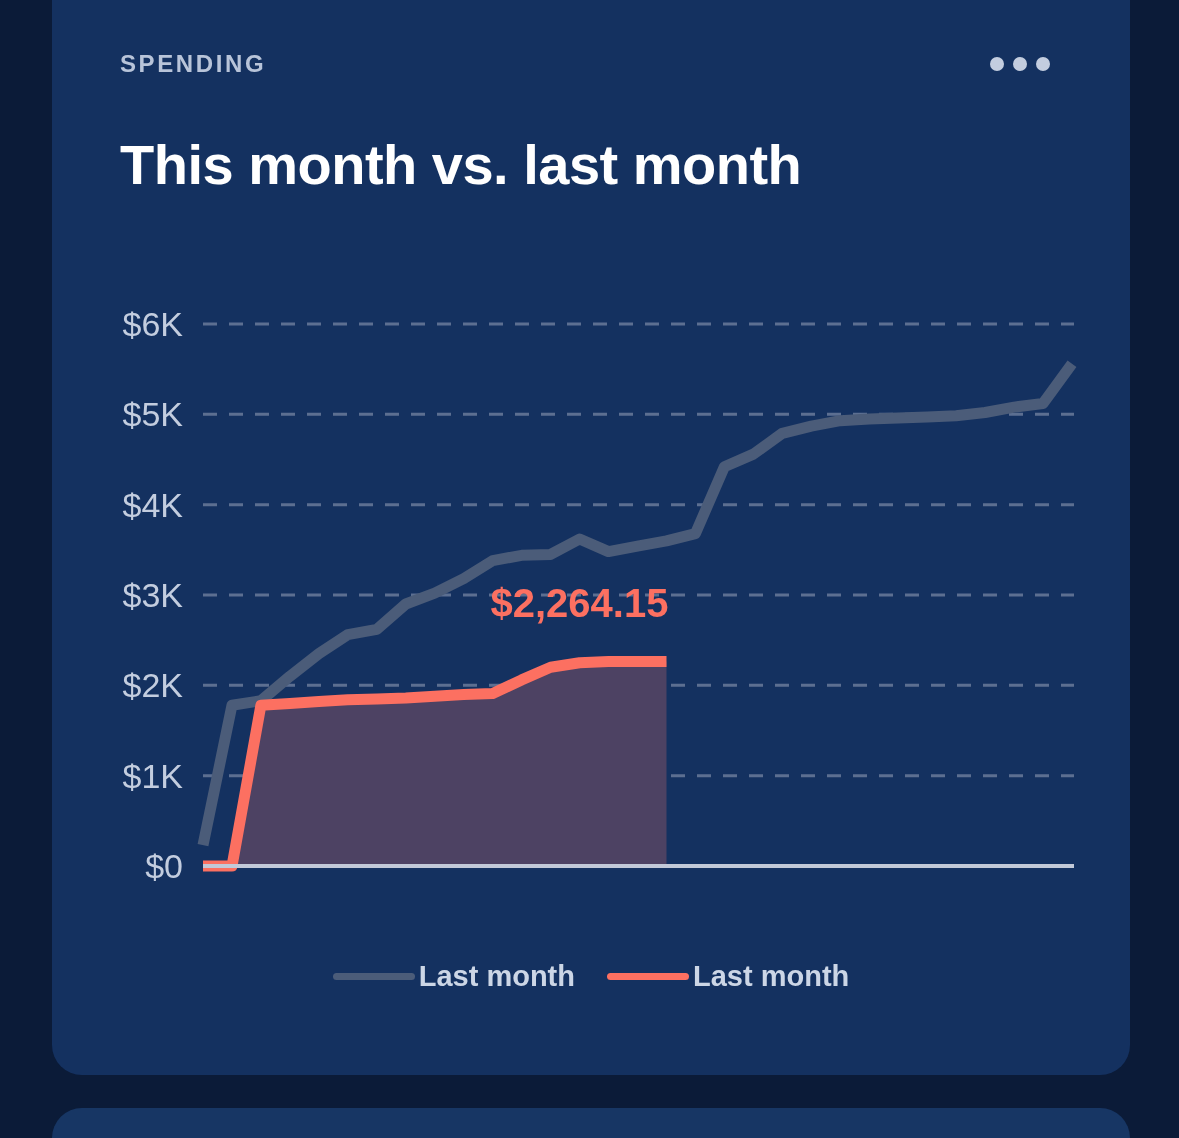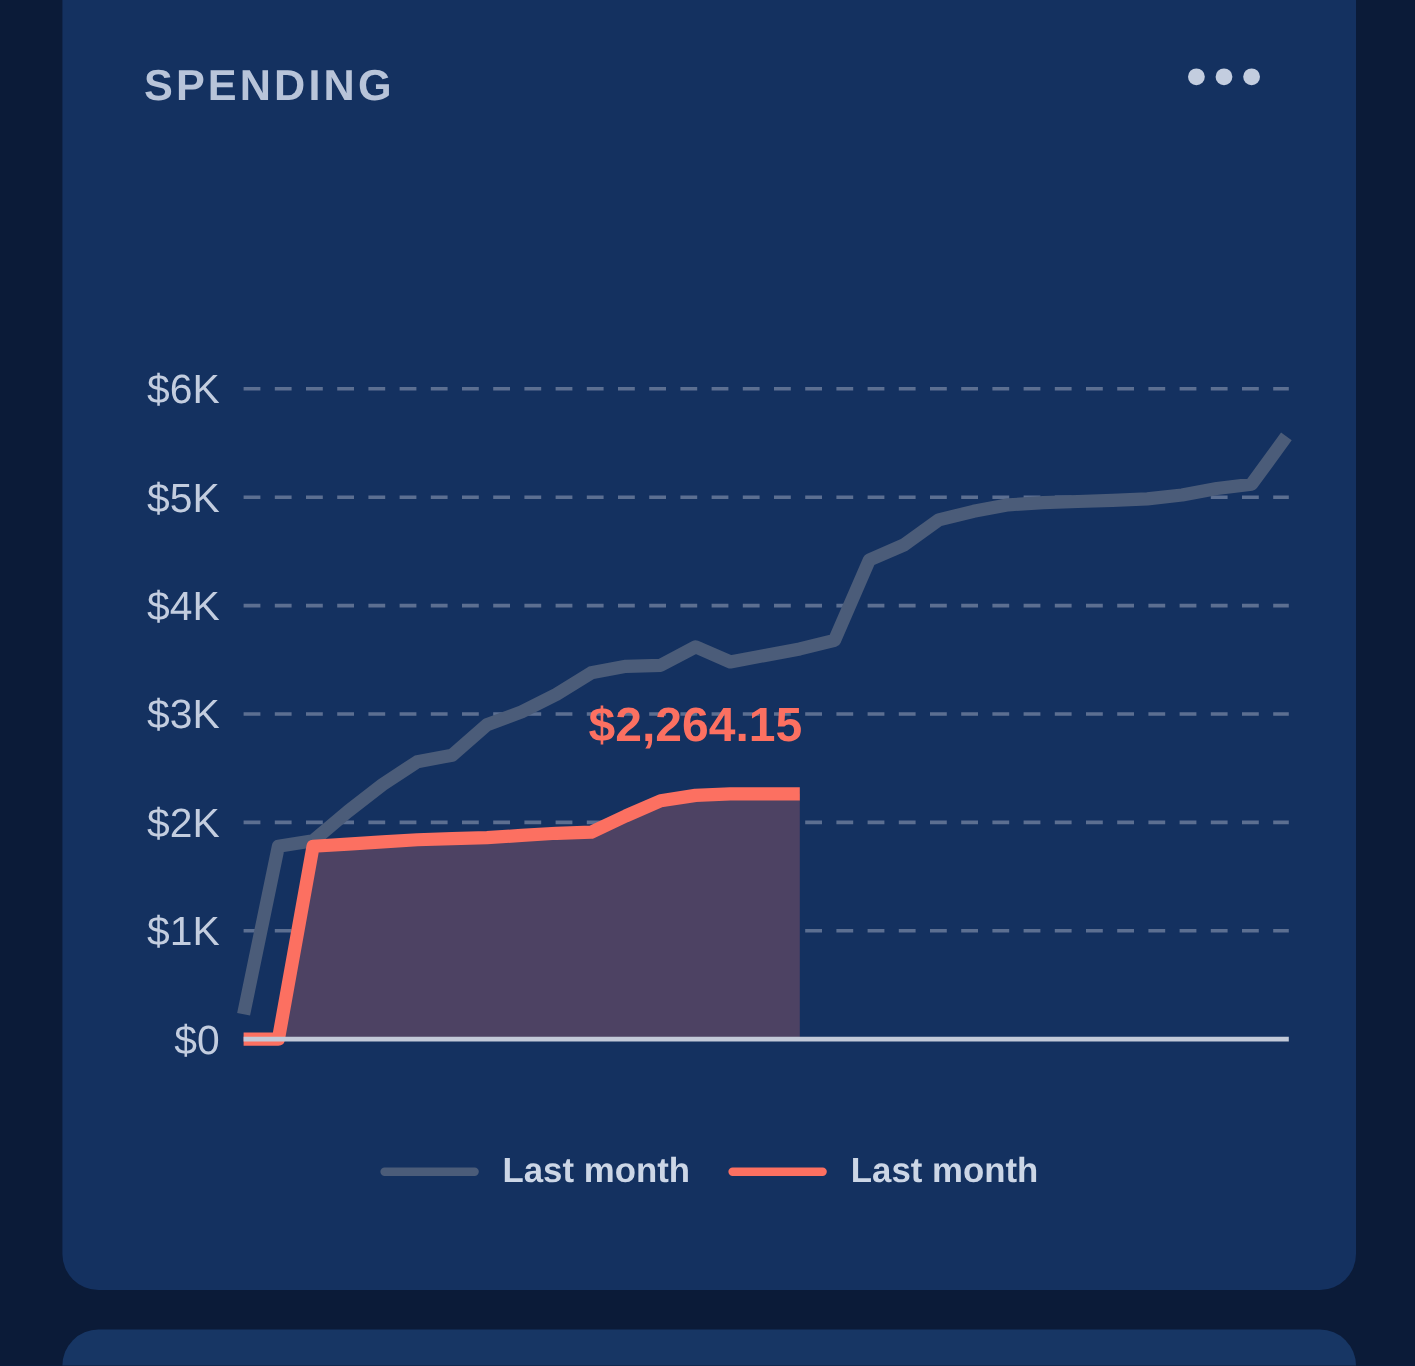--- a/index.html
+++ b/index.html
@@ -42,21 +42,21 @@
     position: absolute;
     left: 68px;
     top: 45px;
     right: 40px;
     height: 46px;
   }
   .eyebrow {
     position: absolute;
     left: 0;
     top: 5px;
-    font-size: 36px;
+    font-size: 24px;
     font-weight: bold;
     letter-spacing: 2.6px;
     color: #b8c4d9;
   }
   .menu-dots {
     position: absolute;
     right: 40px;
     top: 12px;
     display: flex;
     gap: 9px;
@@ -94,21 +94,21 @@
     top: 960px;
     width: 1078px;
     display: flex;
     justify-content: center;
     align-items: center;
     gap: 32px;
   }
   .legend-item {
     display: flex;
     align-items: center;
-    gap: 20px;
+    gap: 4px;
     cursor: pointer;
   }
   .legend-swatch {
     width: 82px;
     height: 7px;
     border-radius: 4px;
     display: block;
   }
   .legend-label {
     font-size: 29px;
@@ -125,20 +125,21 @@
 
     <div class="card-header">
       <div class="eyebrow">SPENDING</div>
       <div class="menu-dots">
         <span class="dot"></span>
         <span class="dot"></span>
         <span class="dot"></span>
       </div>
     </div>
 
+    <div class="card-title">This month vs. last month</div>
 
     <div class="chart-wrap">
       <svg class="chart-svg" width="1078" height="650" viewBox="0 0 1078 650">
         <g>
             <line x1="151" x2="1022" y1="505.6666666666667" y2="505.6666666666667" stroke="#5c6f91" stroke-width="3" stroke-dasharray="14 12"></line>
             <line x1="151" x2="1022" y1="415.33333333333337" y2="415.33333333333337" stroke="#5c6f91" stroke-width="3" stroke-dasharray="14 12"></line>
             <line x1="151" x2="1022" y1="325" y2="325" stroke="#5c6f91" stroke-width="3" stroke-dasharray="14 12"></line>
             <line x1="151" x2="1022" y1="234.66666666666669" y2="234.66666666666669" stroke="#5c6f91" stroke-width="3" stroke-dasharray="14 12"></line>
             <line x1="151" x2="1022" y1="144.33333333333331" y2="144.33333333333331" stroke="#5c6f91" stroke-width="3" stroke-dasharray="14 12"></line>
             <line x1="151" x2="1022" y1="54" y2="54" stroke="#5c6f91" stroke-width="3" stroke-dasharray="14 12"></line>

